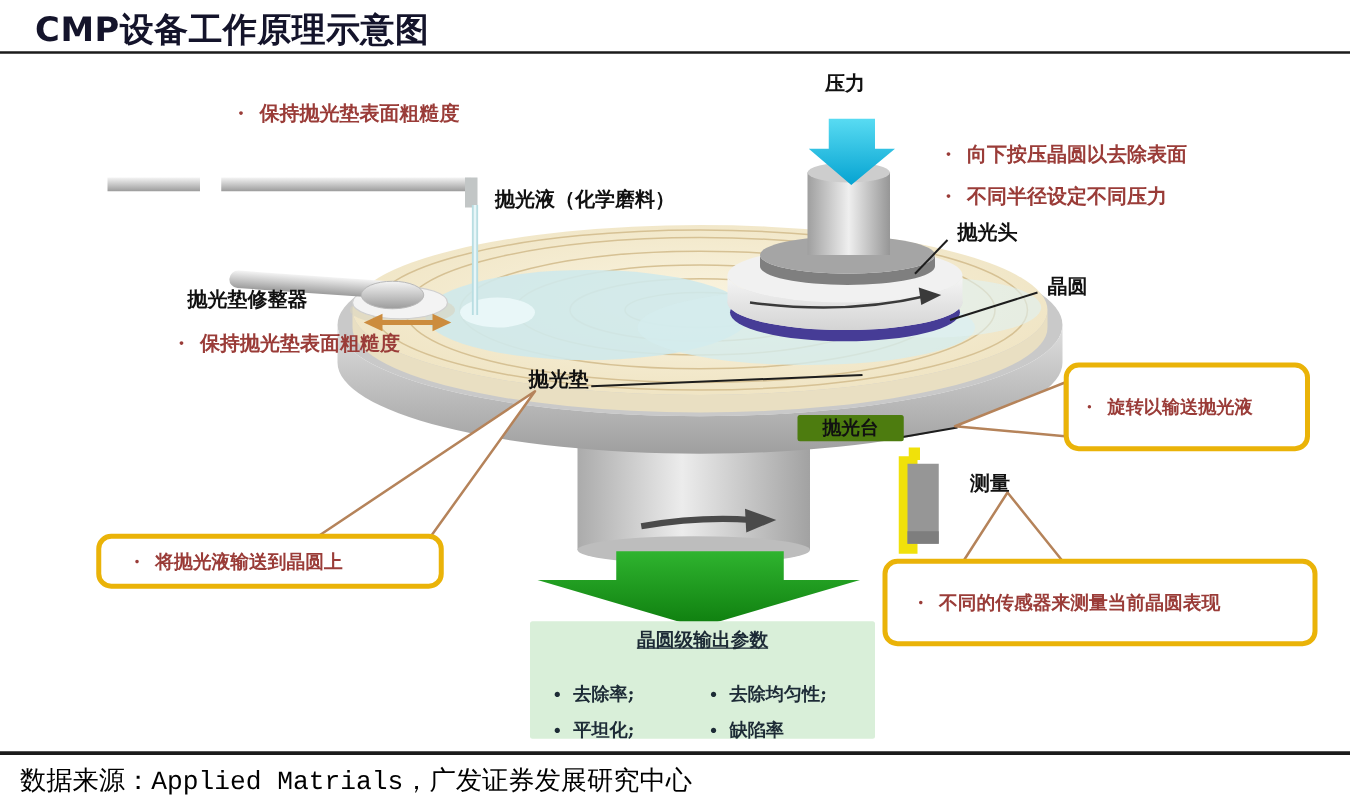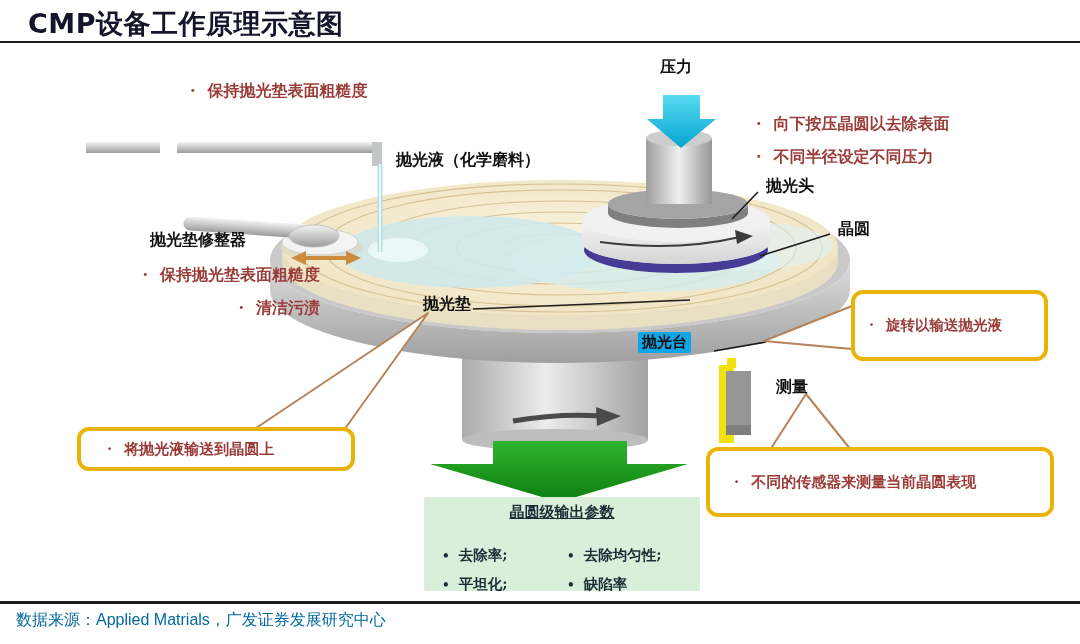--- a/index.html
+++ b/index.html
@@ -34,21 +34,21 @@
   .note-item::before { content: "·"; font-weight: bold; margin-right: 12px; }
   .note-right { text-align: right; }
 
   .black-label {
     color: #111111;
     font-size: 16px;
     font-weight: bold;
     white-space: nowrap;
     font-family: "DejaVu Serif", "Liberation Serif", serif;
   }
-  .platen-chip { background: #0ea5e9; padding: 1px 4px; border-radius: 2px; }
+  .platen-chip { background: #4d7c0f; padding: 1px 20px; border-radius: 2px; }
 
   .callout {
     background: #ffffff;
     border: 4px solid #eab308;
     border-radius: 12px;
     display: flex;
     align-items: center;
     color: #9a3c38;
     font-weight: 600;
     font-family: "DejaVu Serif", "Liberation Serif", serif;
@@ -81,24 +81,24 @@
   .output-item {
     color: #1d2b36;
     font-size: 14.5px;
     font-weight: bold;
     white-space: nowrap;
     font-family: "DejaVu Serif", "Liberation Serif", serif;
   }
   .output-item::before { content: "•"; margin-right: 9px; font-size: 12px; }
 
   .source-line {
-    font-size: 16px;
-    color: #0369a1;
-    white-space: nowrap;
-    font-family: Liberation Sans, sans-serif;
+    font-size: 21px;
+    color: #000000;
+    white-space: nowrap;
+    font-family: Liberation Mono, monospace;
   }
 </style>
 </head>
 <body>
 
 <svg class="abs" style="left:0; top:0;" width="1080" height="644" viewBox="0 0 1080 644">
   <defs>
     <linearGradient id="gArm" x1="0" y1="0" x2="0" y2="1">
       <stop offset="0" stop-color="#f4f4f4"></stop>
         <stop offset="1" stop-color="#9c9c9c"></stop>
@@ -243,21 +243,20 @@
   <li class="note-item">保持抛光垫表面粗糙度</li>
 </ul>
 
 <ul class="abs note-list" style="left:756px; top:107px;">
   <li class="note-item">向下按压晶圆以去除表面</li>
   <li class="note-item">不同半径设定不同压力</li>
 </ul>
 
 <ul class="abs note-list note-right" style="left:40px; top:258px; width:280px;">
   <li class="note-item">保持抛光垫表面粗糙度</li>
-  <li class="note-item">清洁污渍</li>
 </ul>
 
 <div class="abs black-label" style="left:660px; top:57px;">压力</div>
 <div class="abs black-label" style="left:396px; top:150px;">抛光液（化学磨料）</div>
 <div class="abs black-label" style="left:150px; top:230px;">抛光垫修整器</div>
 <div class="abs black-label" style="left:766px; top:176px;">抛光头</div>
 <div class="abs black-label" style="left:838px; top:219px;">晶圆</div>
 <div class="abs black-label" style="left:423px; top:294px;">抛光垫</div>
 <div class="abs black-label platen-chip" style="left:638px; top:332px; font-size:15px;">抛光台</div>
 <div class="abs black-label" style="left:776px; top:377px;">测量</div>

